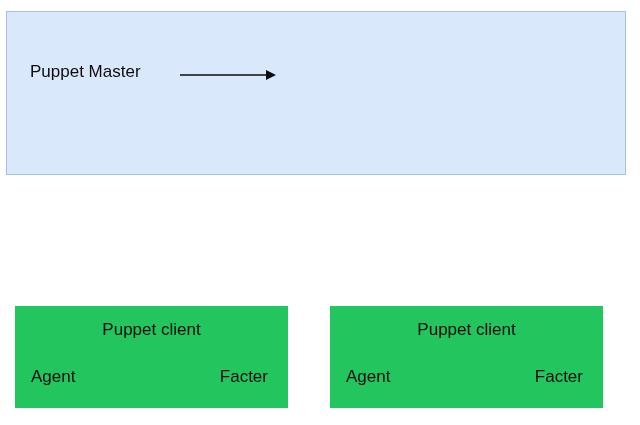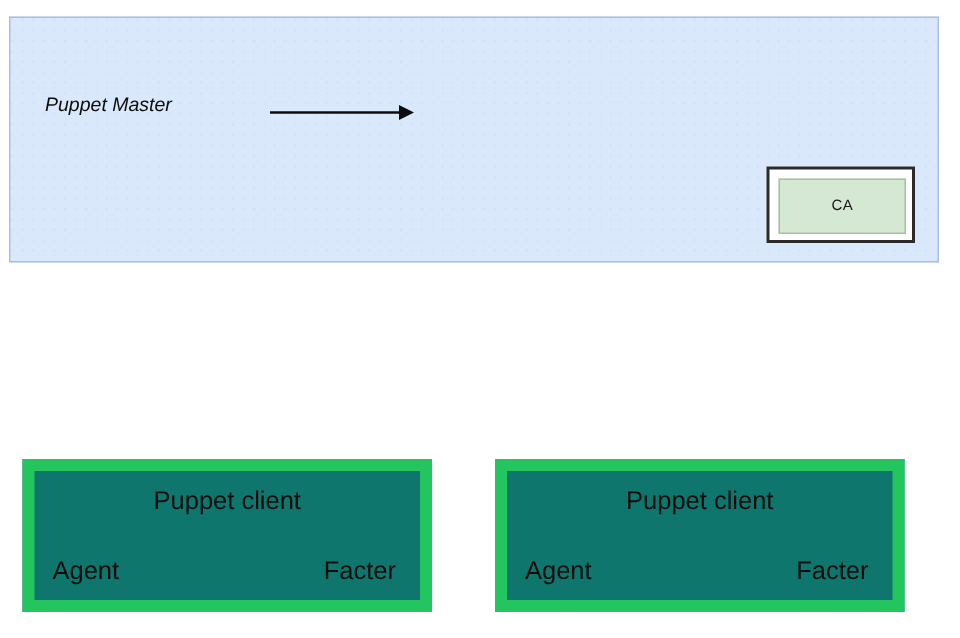--- a/index.html
+++ b/index.html
@@ -36,25 +36,24 @@
     background-image:
       radial-gradient(circle at 1px 1px, rgba(150,175,210,.28) 0.6px, transparent 0.7px);
     background-size: 7px 7px;
     opacity: .55;
   }
 
   .master-label {
     position: absolute;
     left: 30px;
     top: 62px;
-    font-size: 13px;
+    font-size: 17px;
     color: #0d0d0d;
     white-space: nowrap;
     z-index: 2;
-    font-style: italic;
   }
 
   
   .arrow {
     position: absolute;
     left: 178px;
     top: 64px;
     width: 100px;
     height: 22px;
     z-index: 2;
@@ -108,22 +107,22 @@
     color: #1a1a1a;
     letter-spacing: .3px;
   }
 
   
   .client-box {
     position: absolute;
     top: 306px;
     width: 273px;
     height: 102px;
-    background: #0f766e;
-    border: 8px solid #22c55e;
+    background: #22c55e;
+    border: 4px solid #22c55e;
     box-sizing: border-box;
   }
   .client-box.left  { left: 15px; }
   .client-box.right { left: 330px; }
 
   .client-title {
     position: absolute;
     left: 0;
     right: 0;
     top: 10px;
@@ -154,25 +153,20 @@
   <div class="master-panel"></div>
 
   <div class="master-label">Puppet Master</div>
 
   <svg class="arrow" viewBox="0 0 100 22" width="100" height="22">
     <line x1="2" y1="11" x2="88" y2="11" stroke="#0d0d0d" stroke-width="1.6"></line>
     <polygon points="88,6 98,11 88,16" fill="#0d0d0d"></polygon>
   </svg>
 
 
-  <div class="ca-outer">
-    <div class="ca-inner">
-      <span class="ca-label">CA</span>
-    </div>
-  </div>
 
   <div class="client-box left">
     <div class="client-title">Puppet client</div>
     <div class="client-row">
       <span class="client-cell">Agent</span>
       <span class="client-cell">Facter</span>
     </div>
   </div>
 
   <div class="client-box right">

